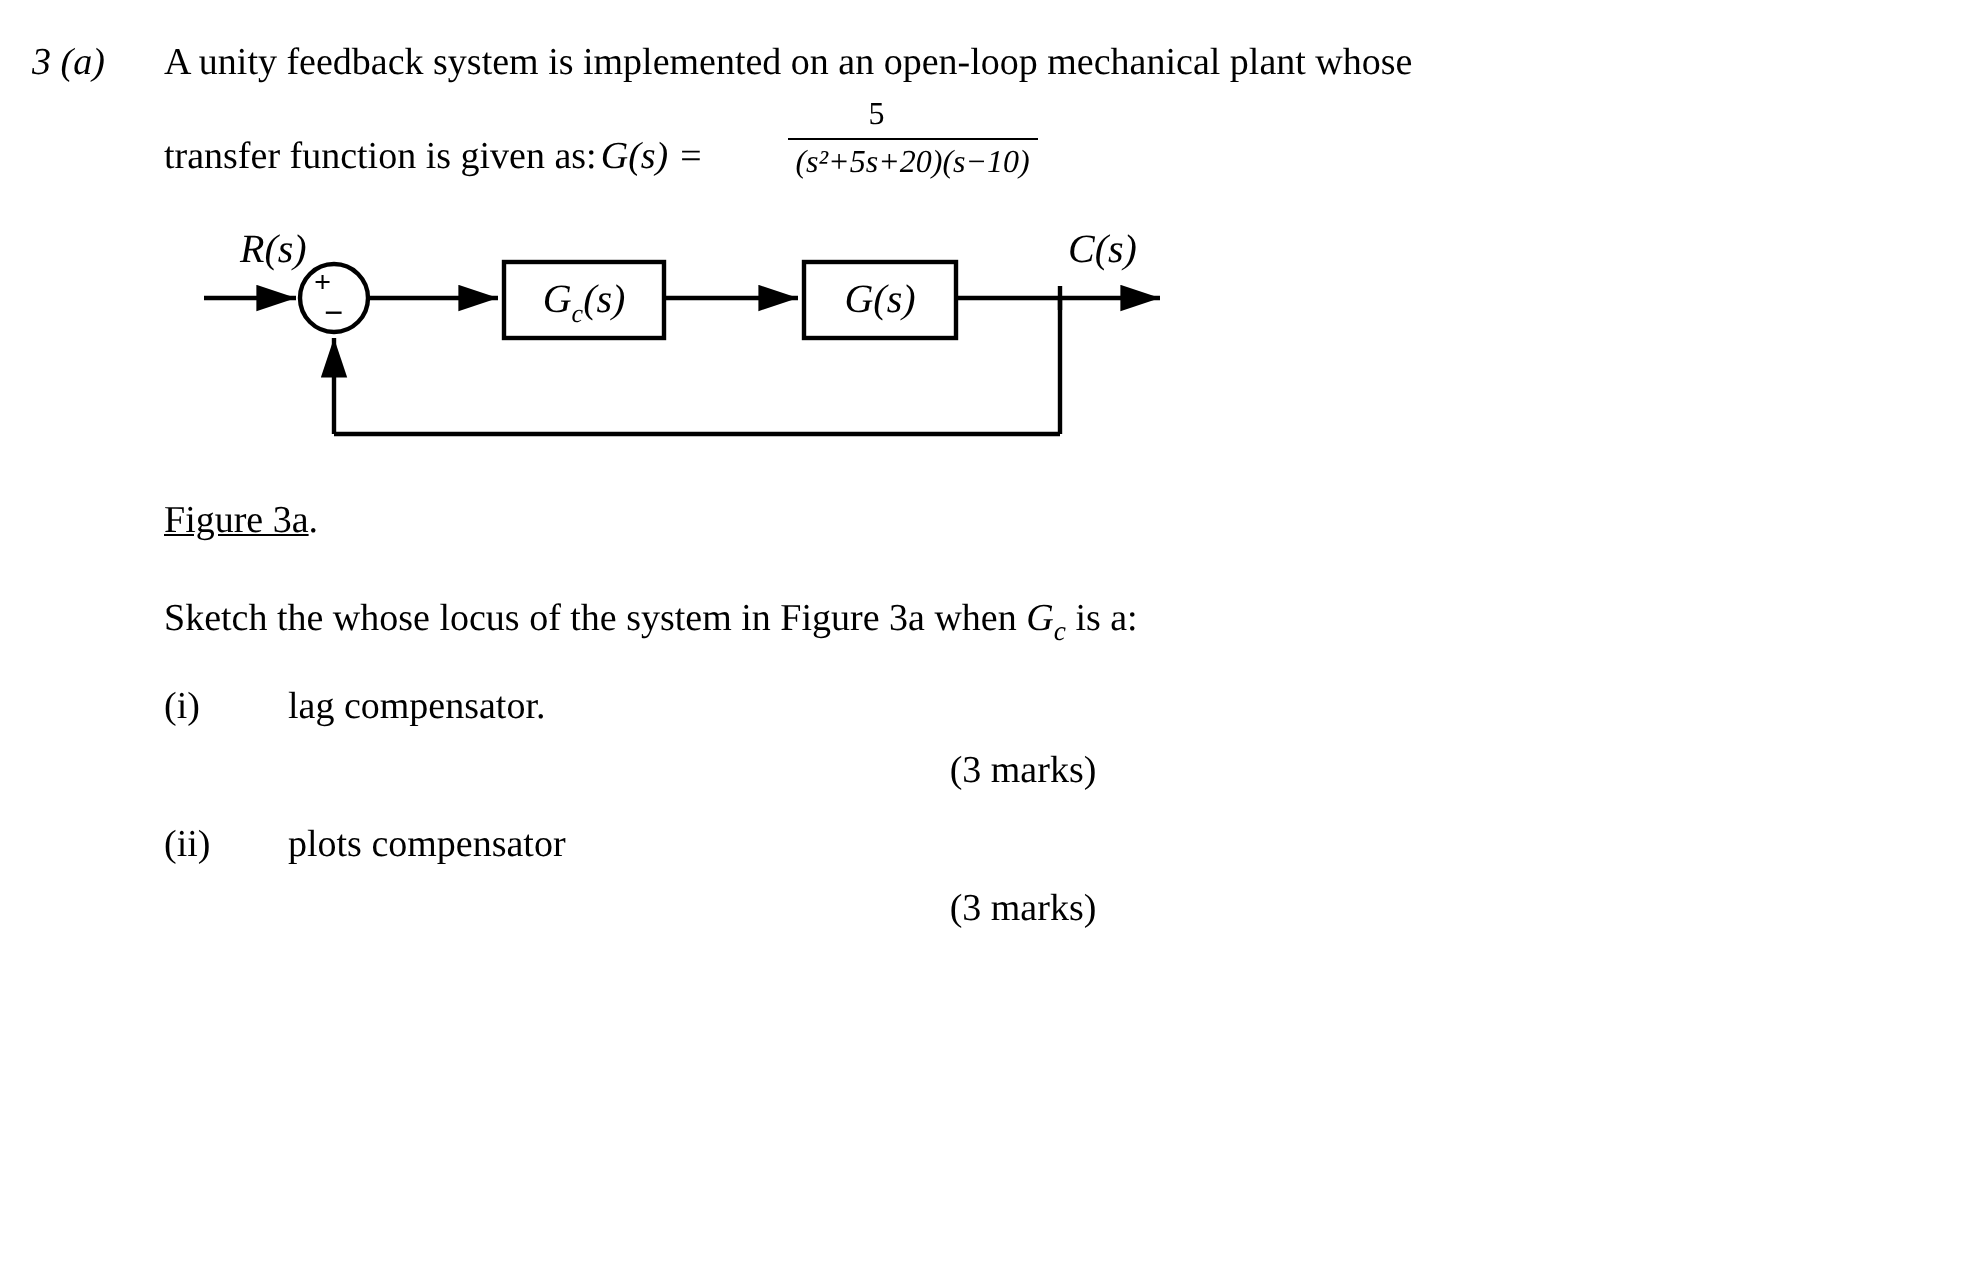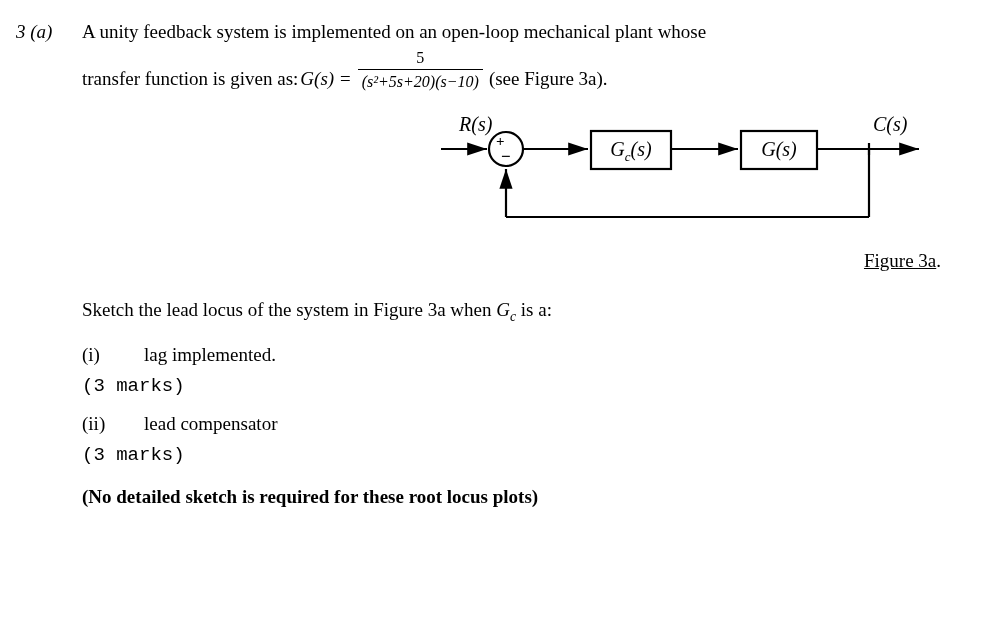--- a/index.html
+++ b/index.html
@@ -20,44 +20,43 @@
     .tf-line { display: flex; align-items: flex-end; flex-wrap: wrap; gap: 2px; }
     .frac {
       display: inline-flex;
       flex-direction: column;
       align-items: center;
       vertical-align: middle;
       font-size: 16px;
       margin: 0 4px;
     }
     .frac .num { padding: 0 6px; }
-    .frac .den { border-top: 1.2px solid #000; padding: 0 4px; }
+    .frac .den { border-top: 1.2px solid #000; padding: 0 4px; margin-left: 36px; }
     .ital { font-style: italic; }
     .figure-wrap {
       display: flex;
-      justify-content: flex-end;
+      justify-content: flex-start;
       margin: 16px 0 8px 0;
     }
     .figcap {
-      text-align: right;
+      text-align: left;
       margin: 6px 0 22px 0;
     }
     .figcap span { text-decoration: underline; }
     .items { margin-top: 14px; }
     .item-row {
       display: flex;
       align-items: baseline;
       margin-bottom: 4px;
     }
     .item-label { width: 62px; flex-shrink: 0; }
     .item-text { flex: 1; }
     .marks-row {
-      text-align: left;
+      text-align: center;
       margin: 2px 0 10px 0;
-      font-family: Liberation Mono, monospace;
     }
     .note { font-weight: bold; margin-top: 14px; }
     .sketch-intro { margin-top: 4px; }
     sub { font-size: 0.72em; }
   </style>
 </head>
 <body>
 
 <div class="row">
   <div class="qnum">3 (a)</div>
@@ -65,21 +64,20 @@
 
     <div class="para1">
       <span>A unity feedback system is implemented on an open-loop mechanical plant whose</span>
       <div class="tf-line">
         <span>transfer function is given as: </span>
         <span class="ital">G(s) =</span>
         <span class="frac">
           <span class="num">5</span>
           <span class="den ital">(s²+5s+20)(s−10)</span>
         </span>
-        <span> (see Figure 3a).</span>
       </div>
     </div>
 
     <div class="figure-wrap">
       <svg width="520" height="130" viewBox="0 0 520 130">
         <defs>
           <marker id="arr" markerWidth="10" markerHeight="10" refX="9" refY="3" orient="auto" markerUnits="strokeWidth">
             <path d="M0,0 L0,6 L9,3 z" fill="#000"></path>
           </marker>
         </defs>
@@ -112,36 +110,35 @@
         <line x1="448" y1="108" x2="85" y2="108" stroke="#000" stroke-width="2.2"></line>
         <line x1="85" y1="108" x2="85" y2="60" stroke="#000" stroke-width="2.2" marker-end="url(#arr)"></line>
       </svg>
     </div>
 
     <div class="figcap">
       <span>Figure 3a</span>.
     </div>
 
     <div class="sketch-intro">
-      <span>Sketch the lead locus of the system in Figure 3a when </span><span class="ital"><span>G</span><sub>c</sub></span><span> is a:</span>
+      <span>Sketch the whose locus of the system in Figure 3a when </span><span class="ital"><span>G</span><sub>c</sub></span><span> is a:</span>
     </div>
 
     <div class="items">
 
       <div class="item-row">
         <div class="item-label">(i)</div>
-        <div class="item-text">lag implemented.</div>
+        <div class="item-text">lag compensator.</div>
       </div>
       <div class="marks-row">(3 marks)</div>
 
       <div class="item-row">
         <div class="item-label">(ii)</div>
-        <div class="item-text">lead compensator</div>
+        <div class="item-text">plots compensator</div>
       </div>
       <div class="marks-row">(3 marks)</div>
 
 
     </div>
 
-    <div class="note">(No detailed sketch is required for these root locus plots)</div>
 
   </div>
 </div>
 
 </body></html>

